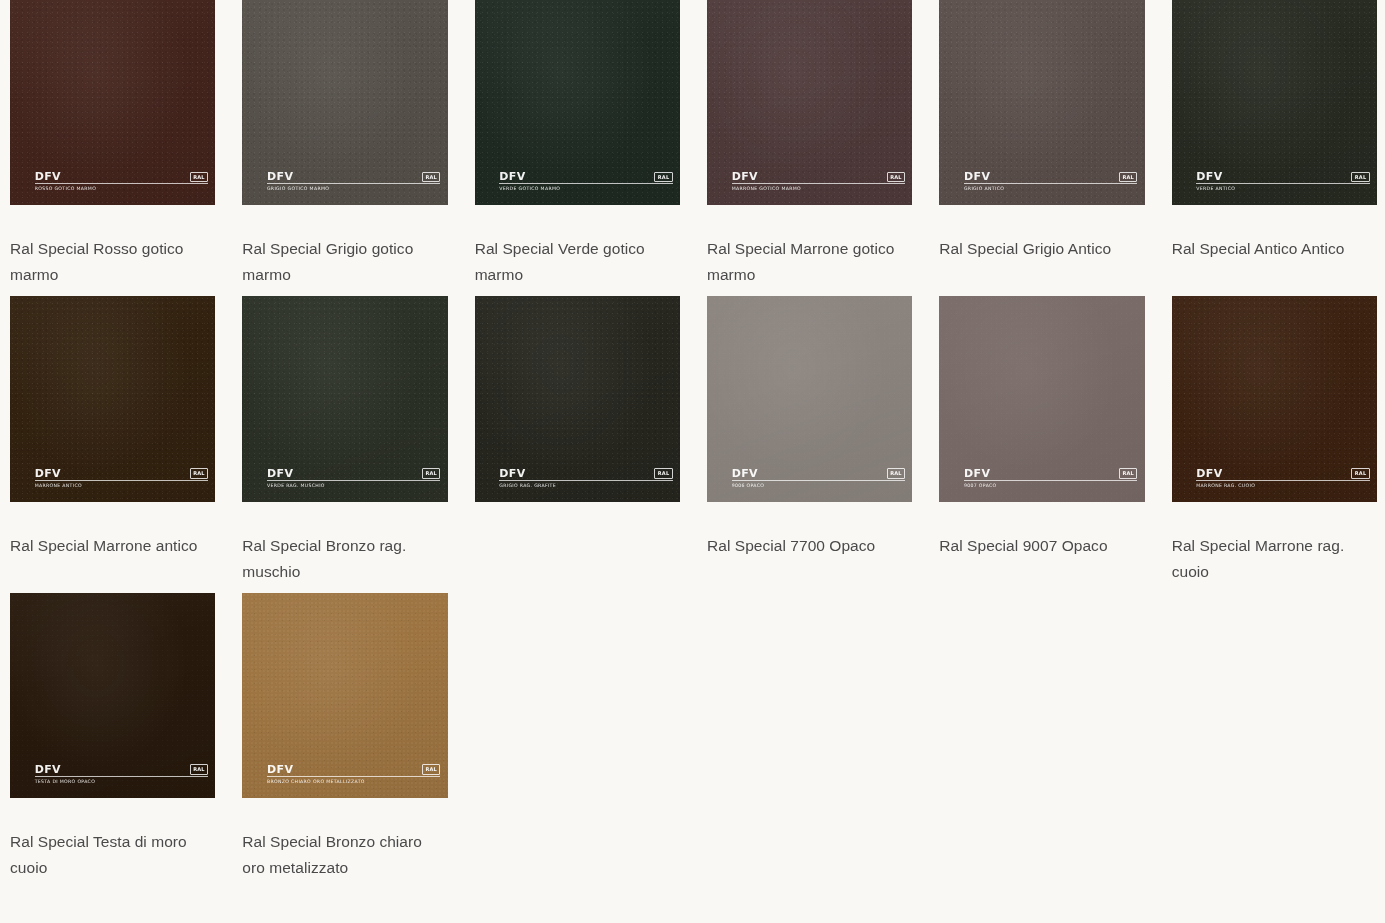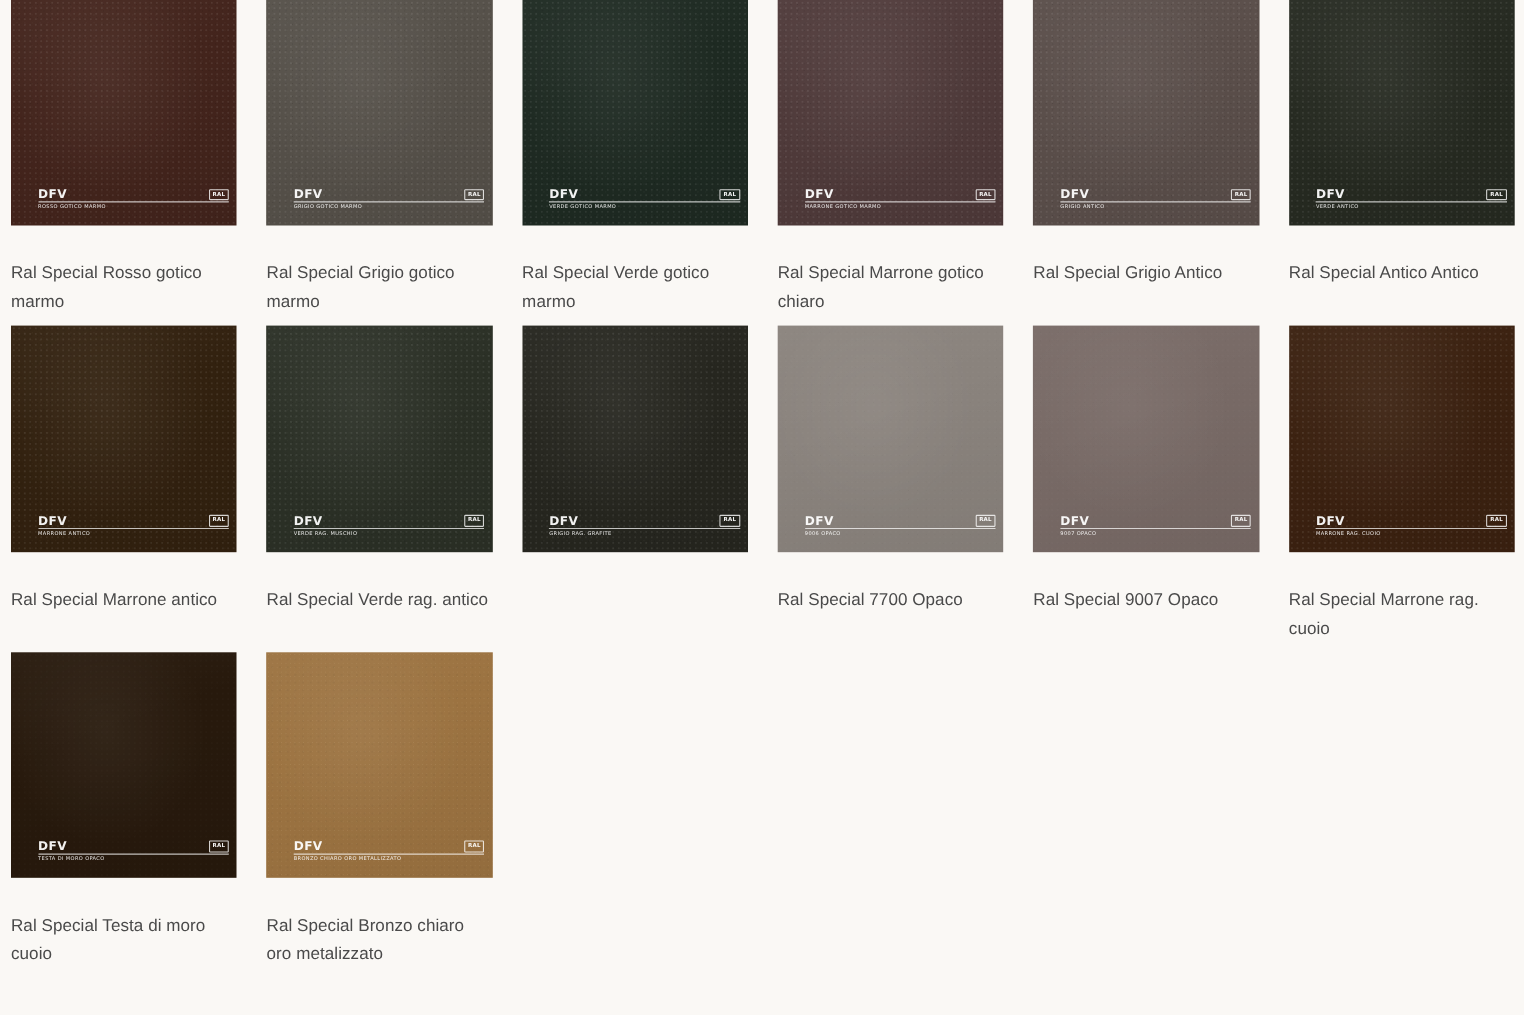--- a/index.html
+++ b/index.html
@@ -196,21 +196,21 @@
       <div class="swatch-tile textured" style="background-color: rgb(79, 58, 58);">
         <div class="vignette"></div>
         <div class="watermark">
           <div class="wm-row">
             <span class="wm-brand">DFV</span>
             <span class="wm-badge">RAL</span>
           </div>
           <div class="wm-name">MARRONE GOTICO MARMO</div>
         </div>
       </div>
-      <div class="swatch-label">Ral Special Marrone gotico chiaro</div>
+      <div class="swatch-label">Ral Special Marrone gotico marmo</div>
     </div>
     <div class="swatch-card">
       <div class="swatch-tile textured" style="background-color: rgb(90, 78, 74);">
         <div class="vignette"></div>
         <div class="watermark">
           <div class="wm-row">
             <span class="wm-brand">DFV</span>
             <span class="wm-badge">RAL</span>
           </div>
           <div class="wm-name">GRIGIO ANTICO</div>
@@ -248,21 +248,21 @@
       <div class="swatch-tile textured" style="background-color: rgb(43, 48, 38);">
         <div class="vignette"></div>
         <div class="watermark">
           <div class="wm-row">
             <span class="wm-brand">DFV</span>
             <span class="wm-badge">RAL</span>
           </div>
           <div class="wm-name">VERDE RAG. MUSCHIO</div>
         </div>
       </div>
-      <div class="swatch-label">Ral Special Verde rag. antico</div>
+      <div class="swatch-label">Ral Special Bronzo rag. muschio</div>
     </div>
     <div class="swatch-card">
       <div class="swatch-tile textured" style="background-color: rgb(38, 38, 31);">
         <div class="vignette"></div>
         <div class="watermark">
           <div class="wm-row">
             <span class="wm-brand">DFV</span>
             <span class="wm-badge">RAL</span>
           </div>
           <div class="wm-name">GRIGIO RAG. GRAFITE</div>

